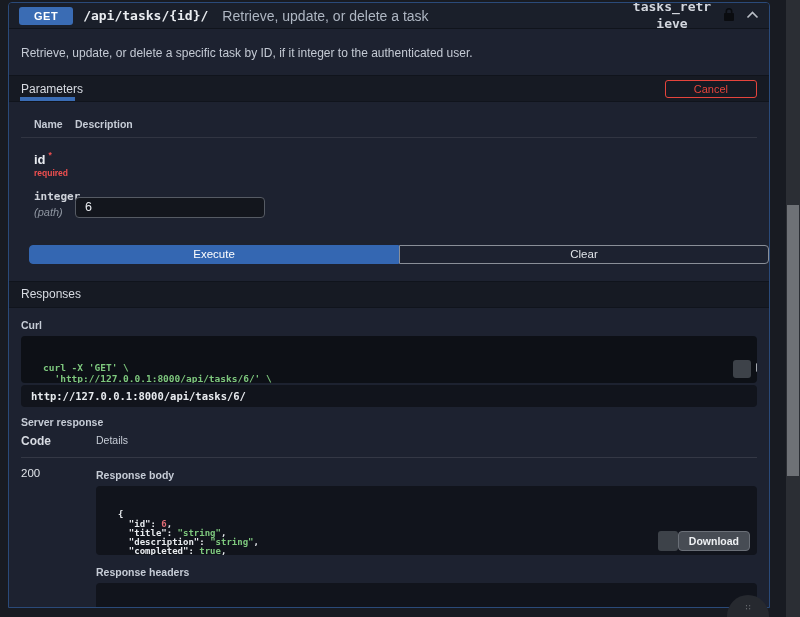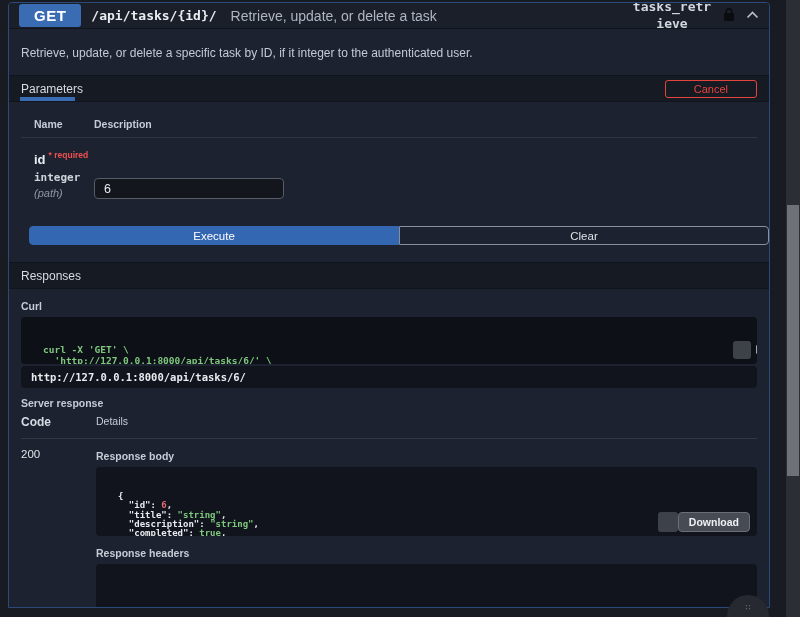--- a/index.html
+++ b/index.html
@@ -15,21 +15,21 @@
   .opblock {
     position:absolute; left:8px; top:2px; width:762px; height:606px;
     background:#1d2230; border:1px solid #2a4a79; border-radius:4px 4px 0 0;
     overflow:hidden;
   }
   .opblock-header {
     height:26px; background:#1a1f2a; border-bottom:1px solid #10141c;
     display:flex; align-items:center; padding:0 10px; gap:10px; cursor:pointer;
   }
   .method-badge {
-    background:#3a6cb4; color:#fff; font-size:15px; font-weight:bold;
+    background:#3a6cb4; color:#fff; font-size:11px; font-weight:bold;
     padding:3px 15px; border-radius:3px; letter-spacing:.5px; flex:none;
   }
   .op-path { font-family:"DejaVu Sans Mono", monospace; font-weight:bold; font-size:13px; color:#eaedf1; flex:none; }
   .op-summary { font-size:14px; color:#aeb6c2; flex:1 1 auto; padding-left:4px; }
   .op-id {
     flex:none; width:80px; font-family:"DejaVu Sans Mono", monospace; font-weight:bold;
     font-size:13px; line-height:1.25; color:#d2d6dd; word-break:break-all; text-align:center;
   }
   .icon-btn { flex:none; display:flex; align-items:center; justify-content:center; cursor:pointer; background:none; border:none; }
 
@@ -45,21 +45,21 @@
   .cancel-btn {
     margin-left:auto; background:transparent; border:1px solid #e5443c; color:#e5443c;
     font-size:11px; font-family:"Liberation Sans", sans-serif;
     padding:2px 28px; border-radius:3px; cursor:pointer;
   }
 
   
   .params-table { padding:12px 12px 0; }
   .params-head { display:flex; font-size:10.5px; font-weight:bold; color:#c6ccd6;
     padding:4px 0 7px 13px; border-bottom:1px solid rgba(255,255,255,.09); }
-  .col-name { width:60px; flex:none; }
+  .col-name { width:41px; flex:none; }
   .params-row { display:flex; padding:12px 0 10px 13px;align-items:flex-end; }
   .pname { font-size:13px; font-weight:bold; color:#e8ebf0; }
   .preq { font-size:8.5px; color:#f05050; font-weight:bold; margin-left:3px; vertical-align:super; }
   .ptype { font-family:"DejaVu Sans Mono", monospace; font-weight:bold; font-size:11px; color:#cfd3da; margin-top:3px; }
   .ploc { font-style:italic; font-size:11px; color:#8f96a1; margin-top:3px; }
   .param-input {
     width:190px; height:21px; background:#13161d; border:1px solid #565b64; border-radius:4px;
     color:#e8ebef; font-size:12.5px; padding:0 9px; font-family:"Liberation Sans", sans-serif;
     margin-top:1px;
   }

